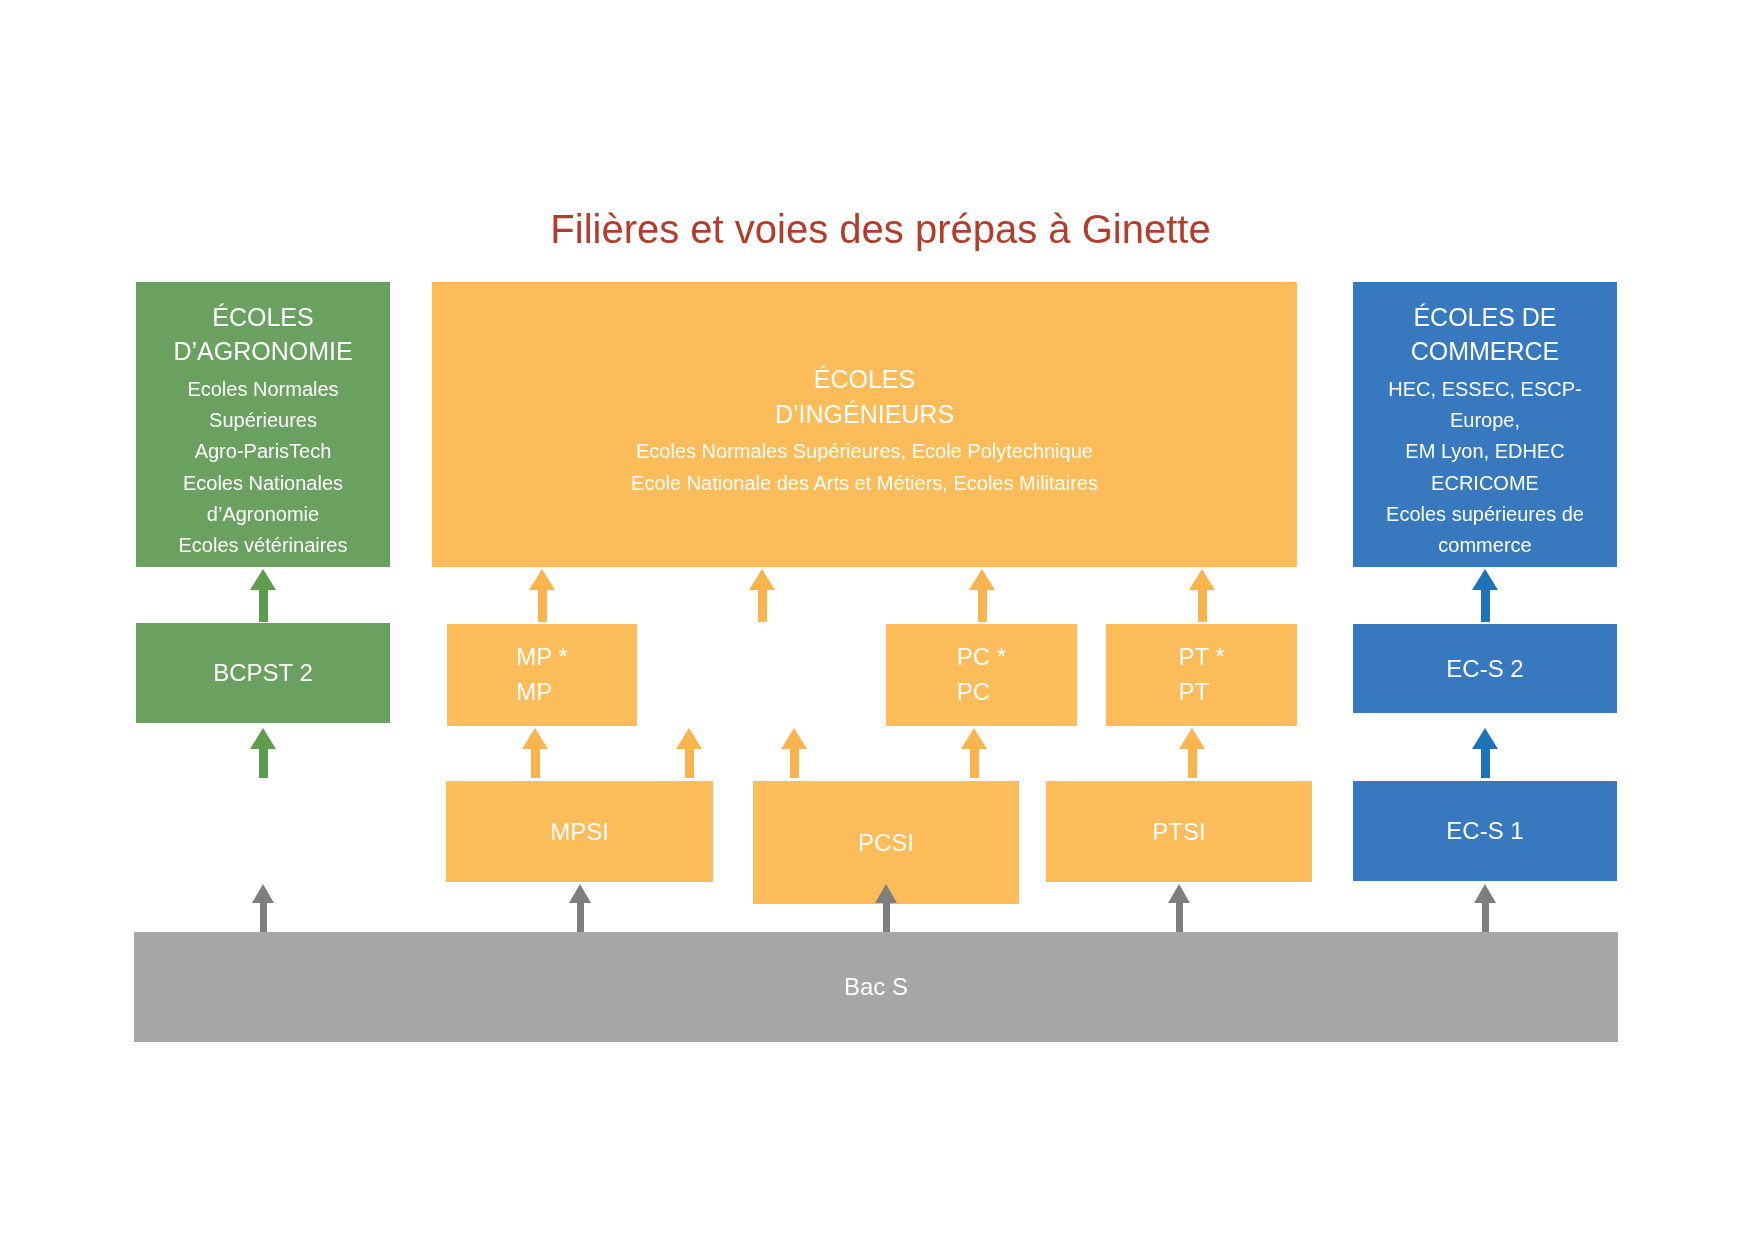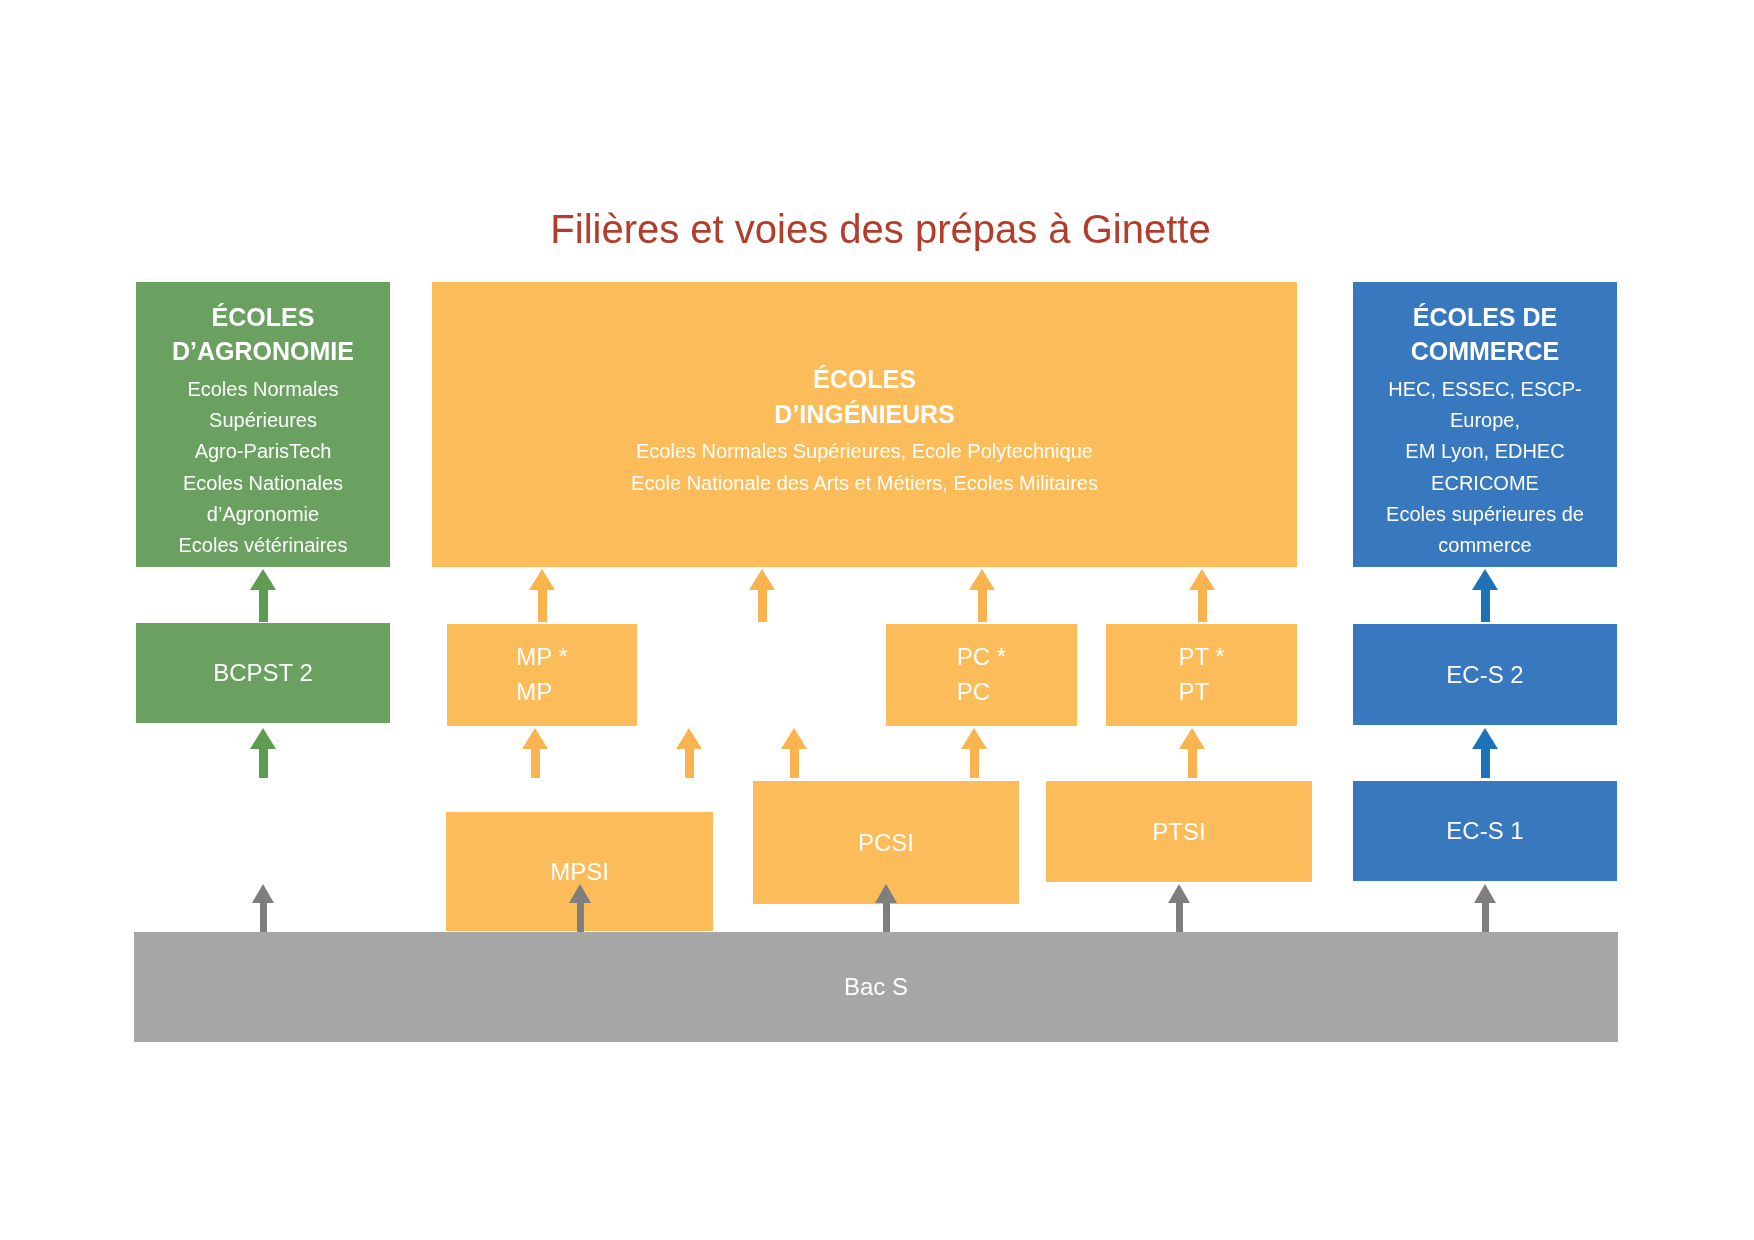--- a/index.html
+++ b/index.html
@@ -12,21 +12,21 @@
     font-size:40px;line-height:1.2;color:var(--title-red);
   }
   .box{
     position:absolute;display:flex;flex-direction:column;align-items:center;
     justify-content:center;color:var(--text-white);text-align:center;box-sizing:border-box;
   }
   .fill-green{background:var(--green-box);}
   .fill-orange{background:var(--orange-box);}
   .fill-blue{background:var(--blue-box);}
   .fill-gray{background:var(--gray-bar);}
-  .bigbox .hdr{font-weight:bold;font-size:25px;line-height:1.38;margin-top:12px;}
+  .bigbox .hdr{font-weight:normal;font-size:25px;line-height:1.38;margin-top:12px;}
   .bigbox .body{font-size:20px;line-height:1.56;margin-top:5px;}
   .label{font-size:24px;}
   .track{font-size:24px;line-height:1.45;text-align:left;}
   .arrow{
     position:absolute;transform:translateX(-50%);
     display:flex;flex-direction:column;align-items:center;
   }
   .arrow .head{
     width:0;height:0;flex:0 0 auto;
     border-left:13px solid transparent;border-right:13px solid transparent;
@@ -107,26 +107,26 @@
     </div>
   </div>
 
   <div class="box fill-orange" style="left:1106px;top:624px;width:191px;height:102px;">
     <div class="track">
       <div>PT *</div>
       <div>PT</div>
     </div>
   </div>
 
-  <div class="box fill-blue" style="left:1353px;top:624px;width:264px;height:101px;">
+  <div class="box fill-blue" style="left:1353px;top:624px;width:264px;height:89px;">
     <div class="label">EC-S 2</div>
   </div>
 
 
-  <div class="box fill-orange" style="left:446px;top:781px;width:267px;height:119px;margin-top:31px;">
+  <div class="box fill-orange" style="left:446px;top:781px;width:267px;height:101px;">
     <div class="label">MPSI</div>
   </div>
 
   <div class="box fill-orange" style="left:753px;top:781px;width:266px;height:123px;">
     <div class="label">PCSI</div>
   </div>
 
   <div class="box fill-orange" style="left:1046px;top:781px;width:266px;height:101px;">
     <div class="label">PTSI</div>
   </div>

